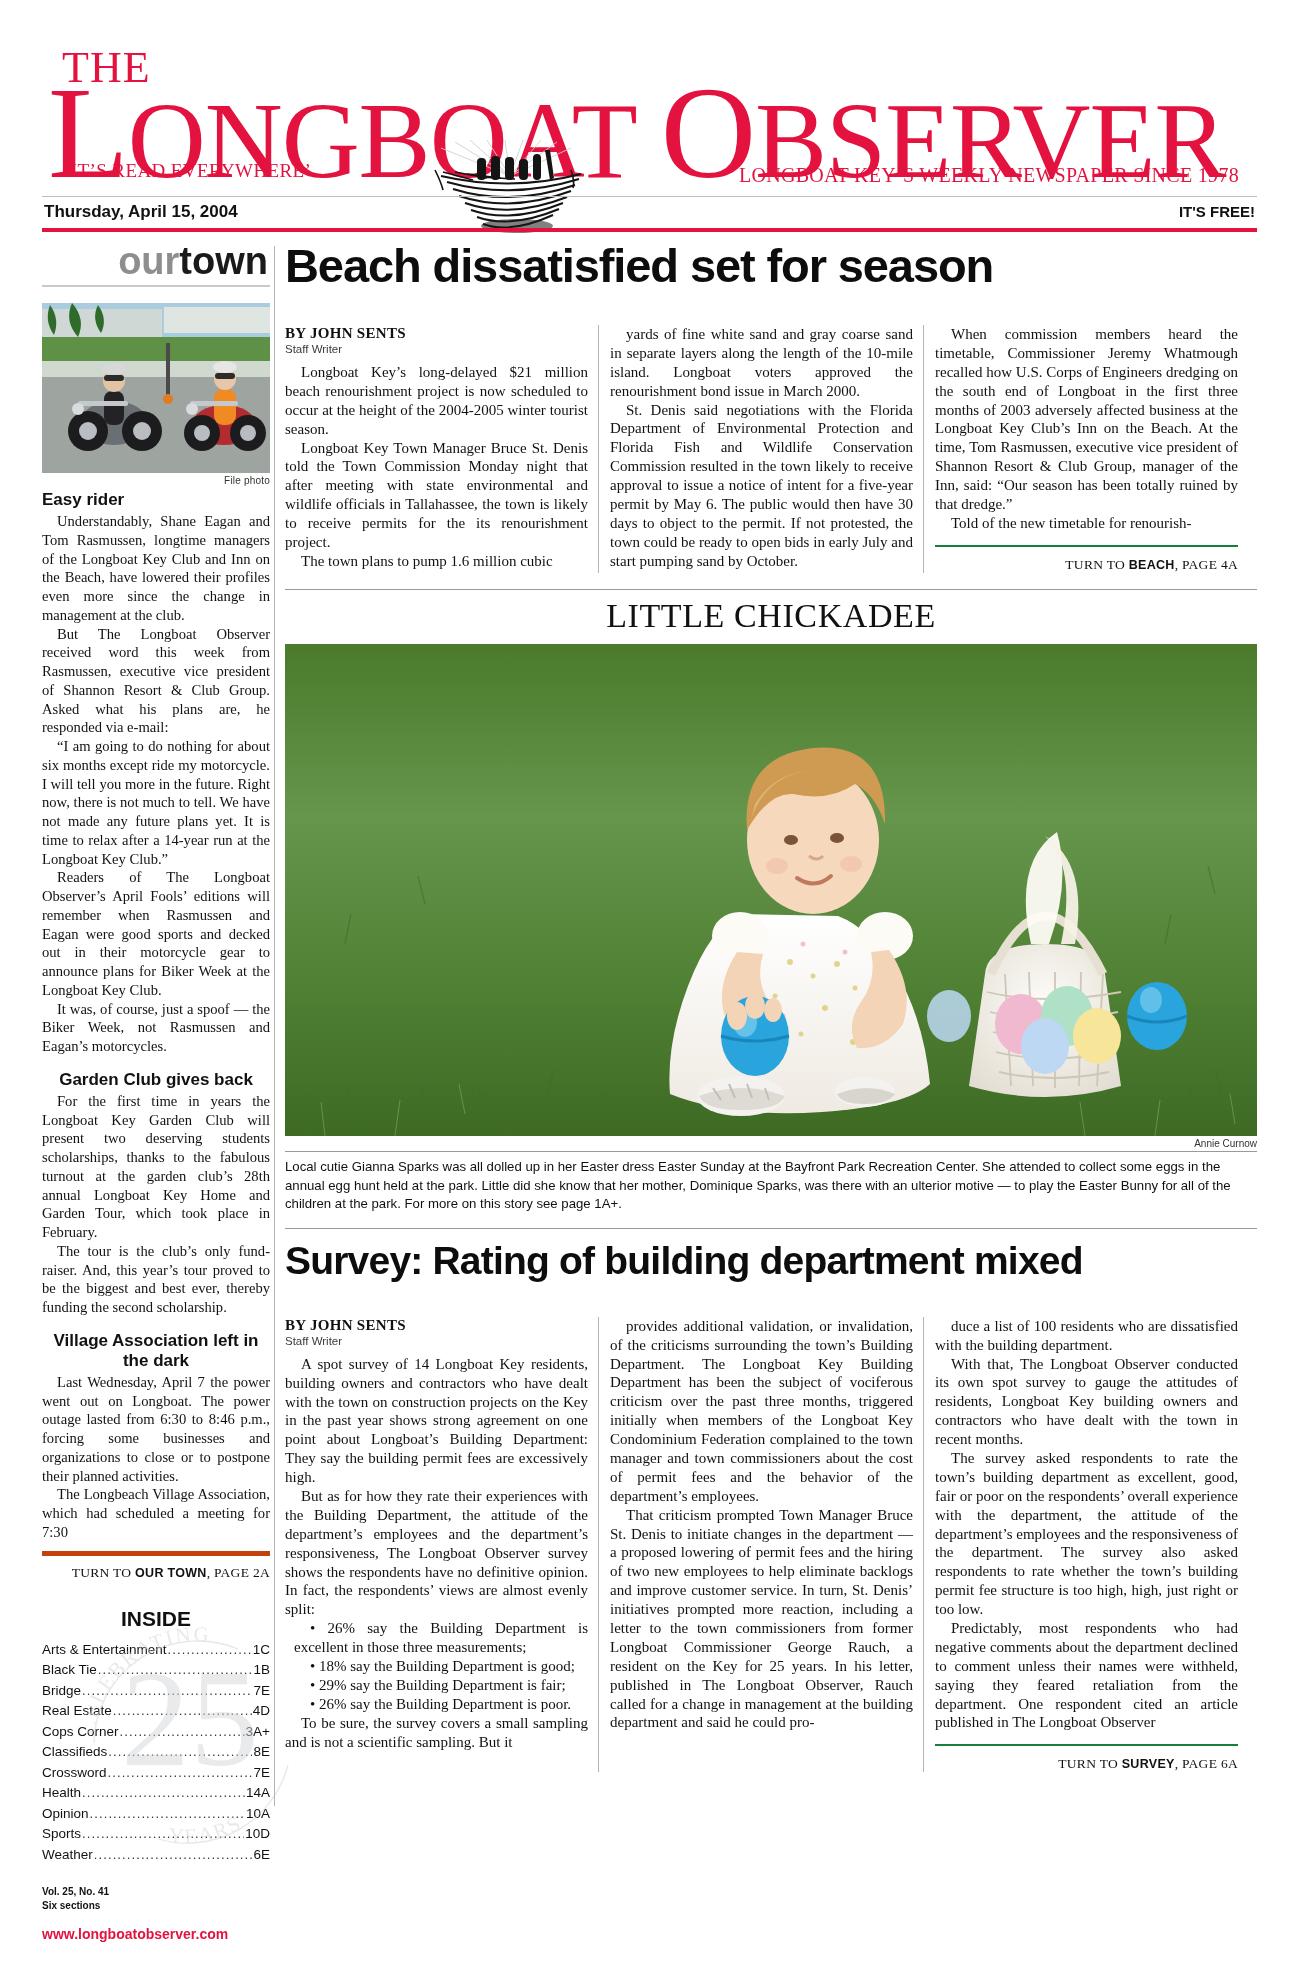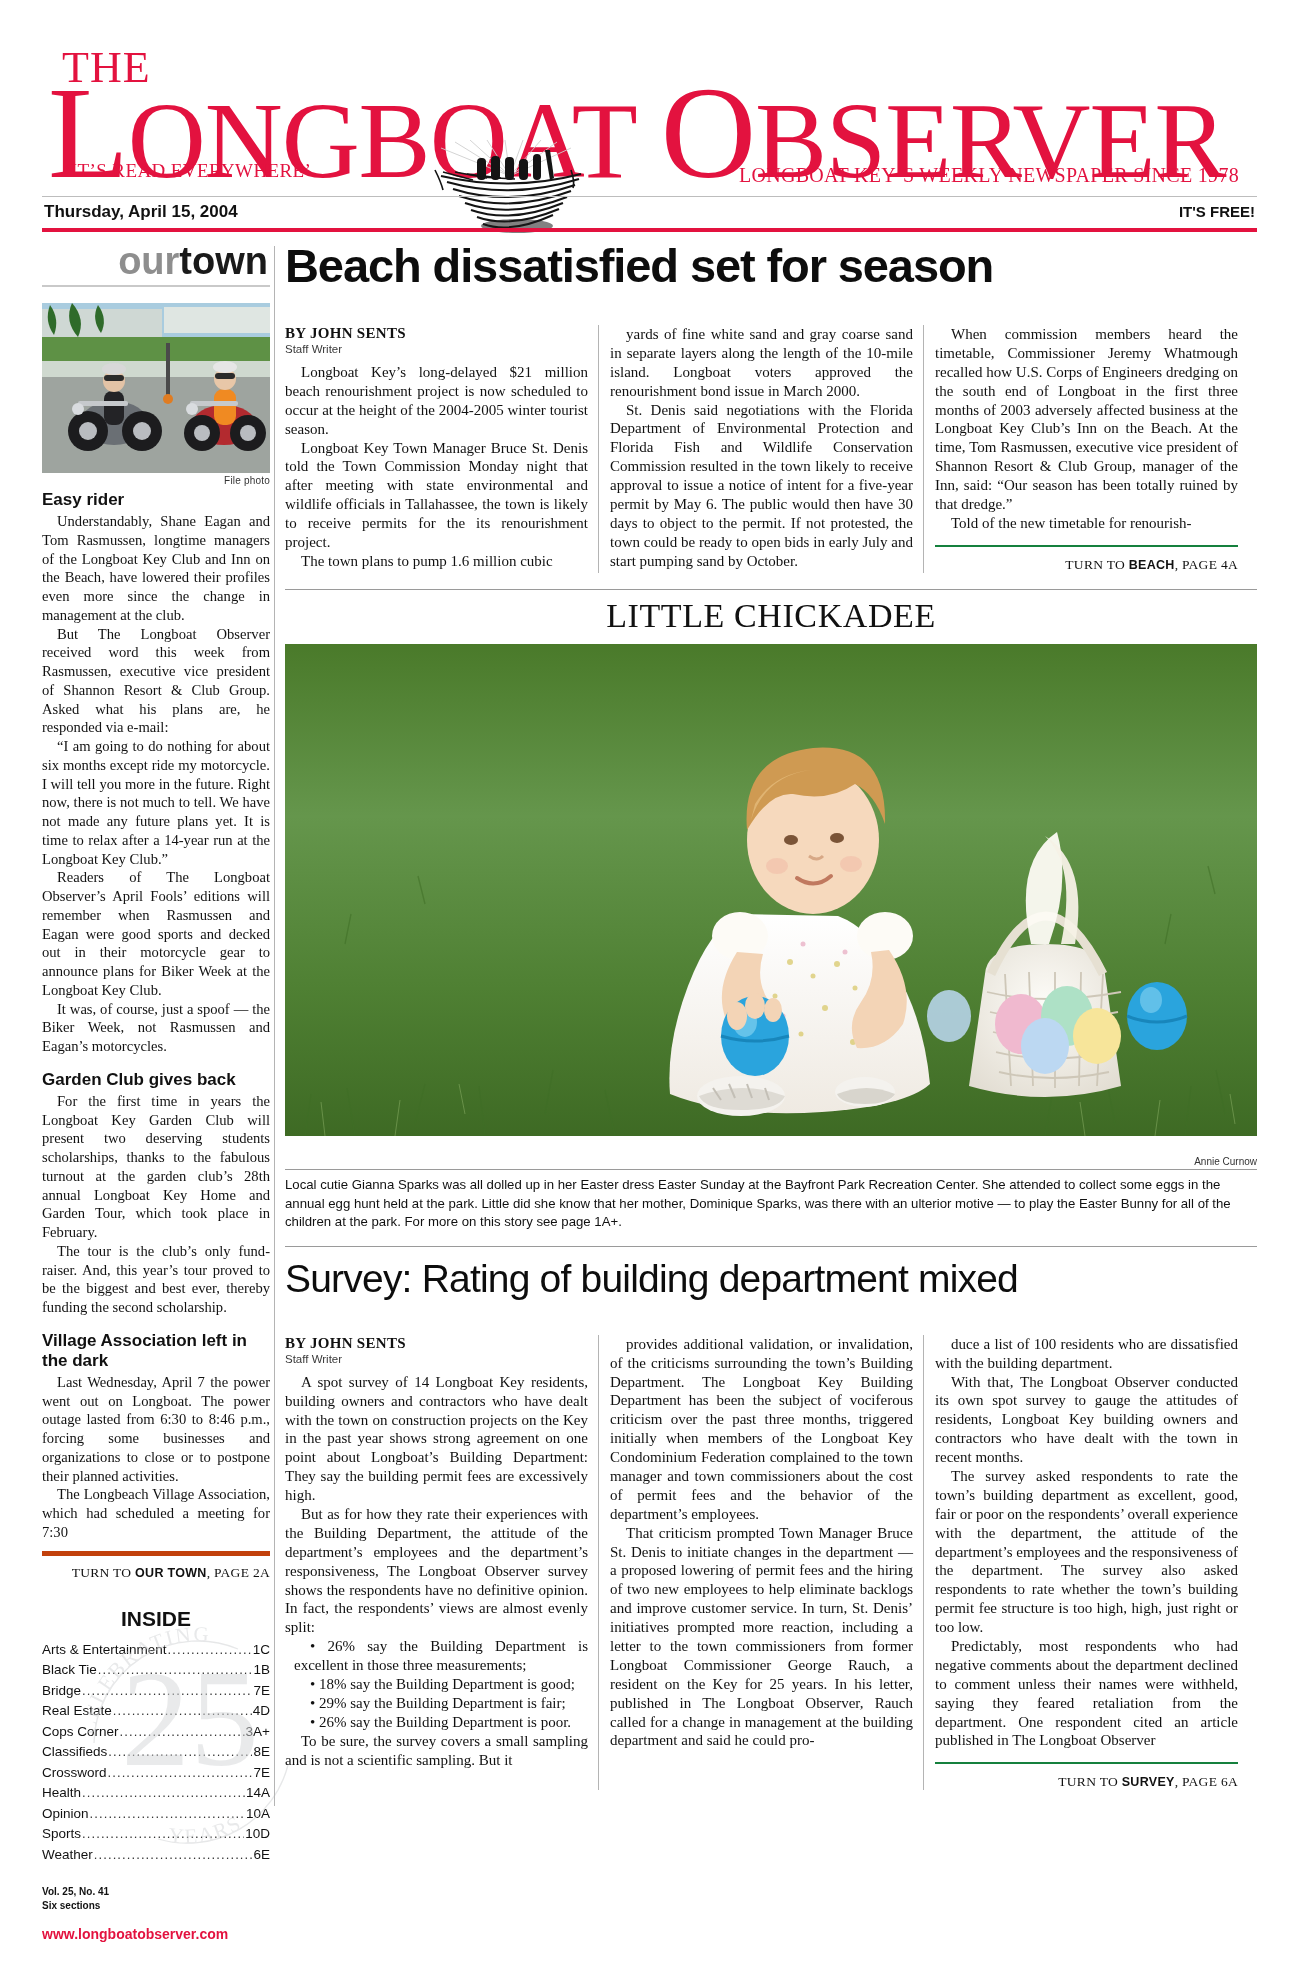--- a/index.html
+++ b/index.html
@@ -96,21 +96,21 @@
   .credit {
     font-family: "Liberation Sans", sans-serif;
     font-size: 10px; color: #333; text-align: right;
     margin-top: 2px; letter-spacing: 0.2px;
   }
   .subhead {
     font-family: "Liberation Sans", sans-serif;
     font-weight: bold; font-size: 17px; color: #111;
     margin-top: 4px; margin-bottom: 2px;
   }
-  .subhead.spaced { margin-top: 14px; }
+  .subhead.spaced { margin-top: 14px; text-align: center; }
   p.body {
     font-family: "Liberation Serif", serif;
     font-size: 14.6px; line-height: 1.285;
     text-align: justify; text-indent: 15px;
     color: #121212; hyphens: auto;
   }
   .turnto {
     font-family: "Liberation Serif", serif;
     font-size: 13.5px; text-align: right;
     letter-spacing: 0.3px; color: #111;
@@ -204,35 +204,35 @@
     letter-spacing: 0.6px; padding: 7px 0 9px;
   }
   .chick-photo {
     width: 972px; height: 492px; position: relative; overflow: hidden;
     background:
       radial-gradient(ellipse 420px 300px at 44% 46%, #f6f2ee 0%, rgba(246,242,238,0) 62%),
       linear-gradient(175deg, #4e7a2e 0%, #63924a 24%, #4f7f33 52%, #6a9b4f 74%, #456f27 100%);
   }
   .photo-credit {
     font-family: "Liberation Sans", sans-serif;
-    font-size: 10px; color: #333; text-align: right; margin: 20px 0 0;
+    font-size: 10px; color: #333; text-align: right; margin: 2px 0 0;
   }
   .cap-rule { height: 1px; background: #9a9a9a; margin-top: 2px; }
   .chick-caption {
     font-family: "Liberation Sans", sans-serif;
     font-size: 13.2px; line-height: 1.42; color: #111;
     padding-top: 6px;
   }
 
   
   .survey-wrap { margin-top: 14px; }
   .survey-rule { height: 1px; background: #9a9a9a; }
   .survey-headline {
     font-family: "Liberation Sans", sans-serif;
-    font-weight: normal; font-size: 39px; line-height: 1.02;
+    font-weight: bold; font-size: 39px; line-height: 1.02;
     color: #0d0d0d; letter-spacing: -0.8px;
     padding-top: 12px;
   }
   .bullet { text-indent: 0; padding-left: 9px; }
 
   
   svg { display: block; }
 </style>
 </head>
 <body>

